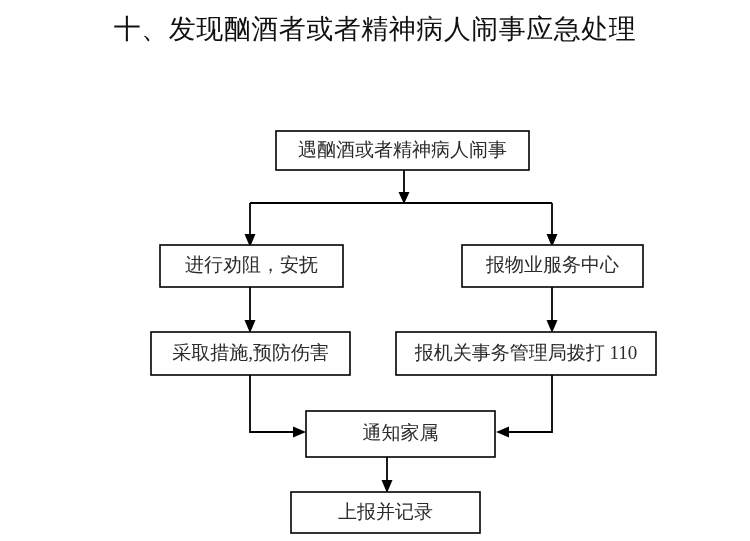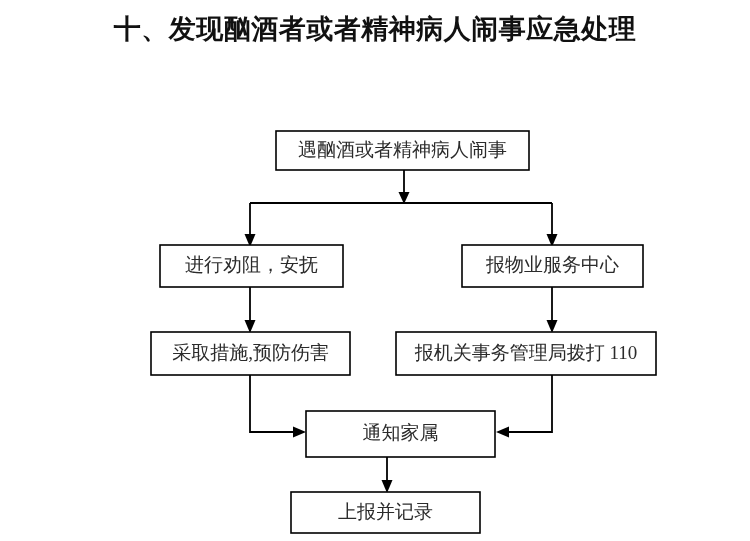--- a/index.html
+++ b/index.html
@@ -21,21 +21,21 @@
     height: 541px;
     background: #ffffff;
   }
   #page-title {
     position: absolute;
     left: 0;
     top: 10px;
     width: 750px;
     text-align: center;
     font-family: "Liberation Sans", "DejaVu Sans", sans-serif;
-    font-weight: bold;
+    font-weight: normal;
     font-size: 27px;
     letter-spacing: 0.5px;
     line-height: 38px;
     white-space: nowrap;
     color: #111111;
   }
   #diagram-svg {
     position: absolute;
     left: 0;
     top: 0;

